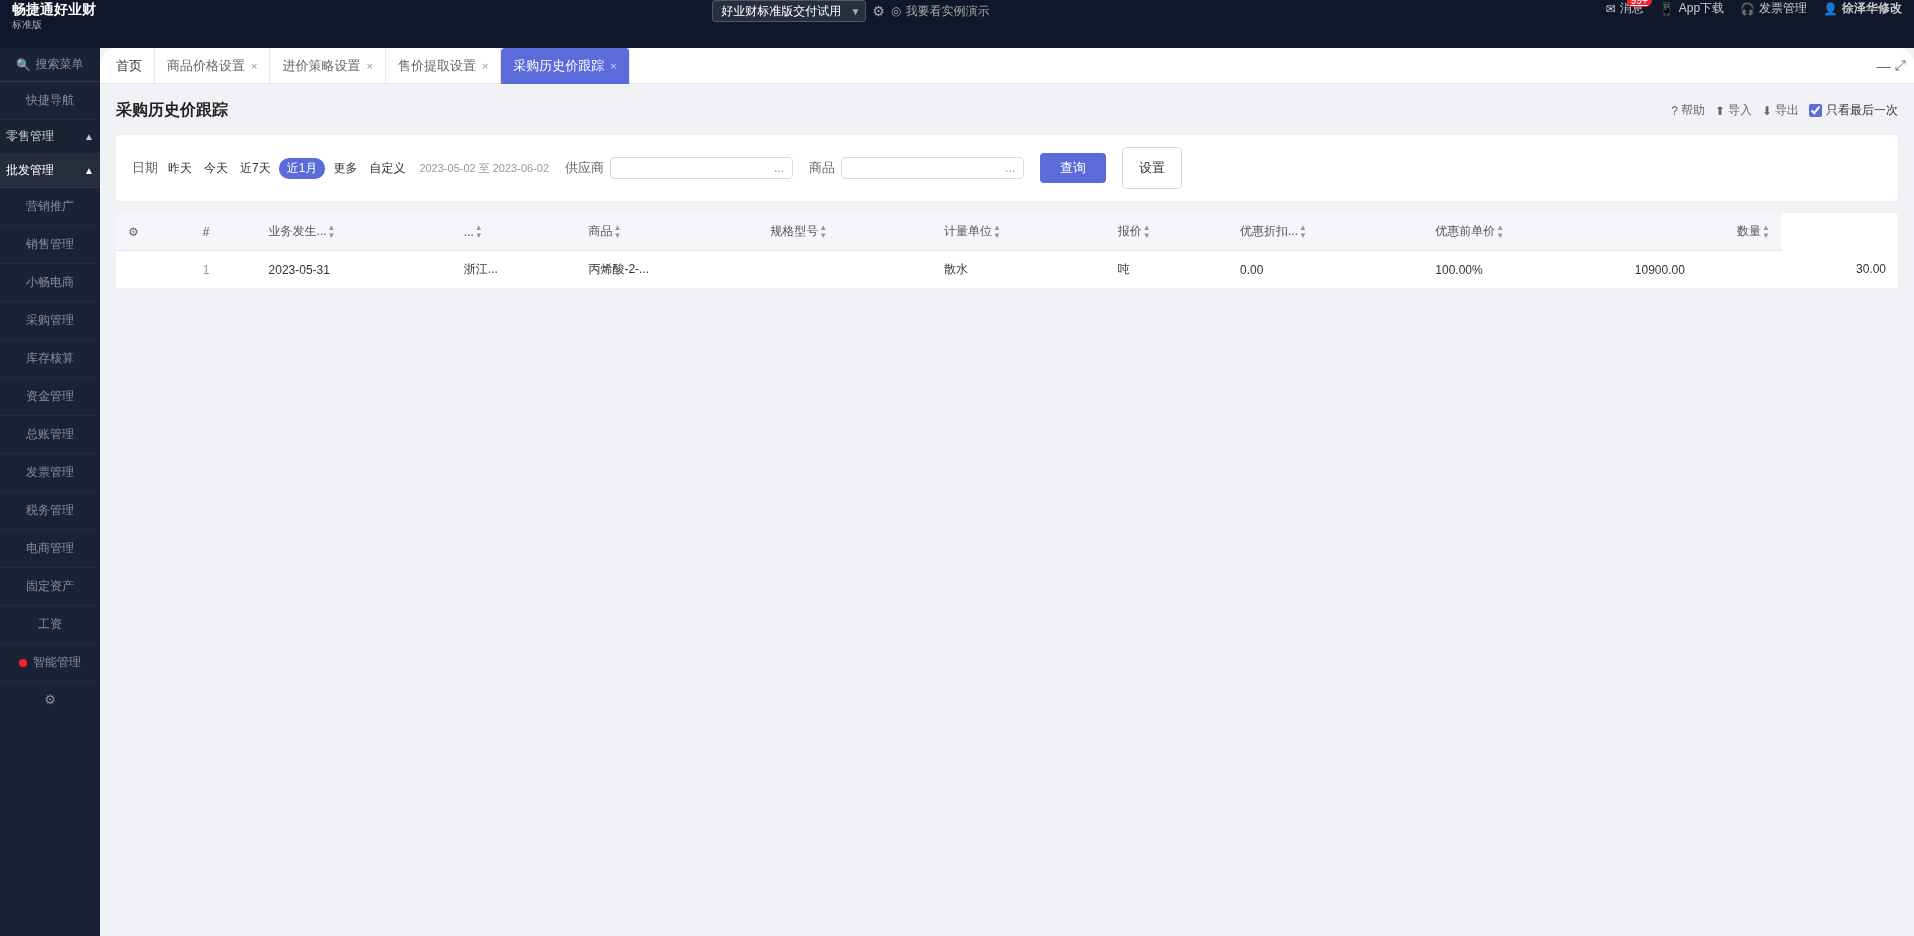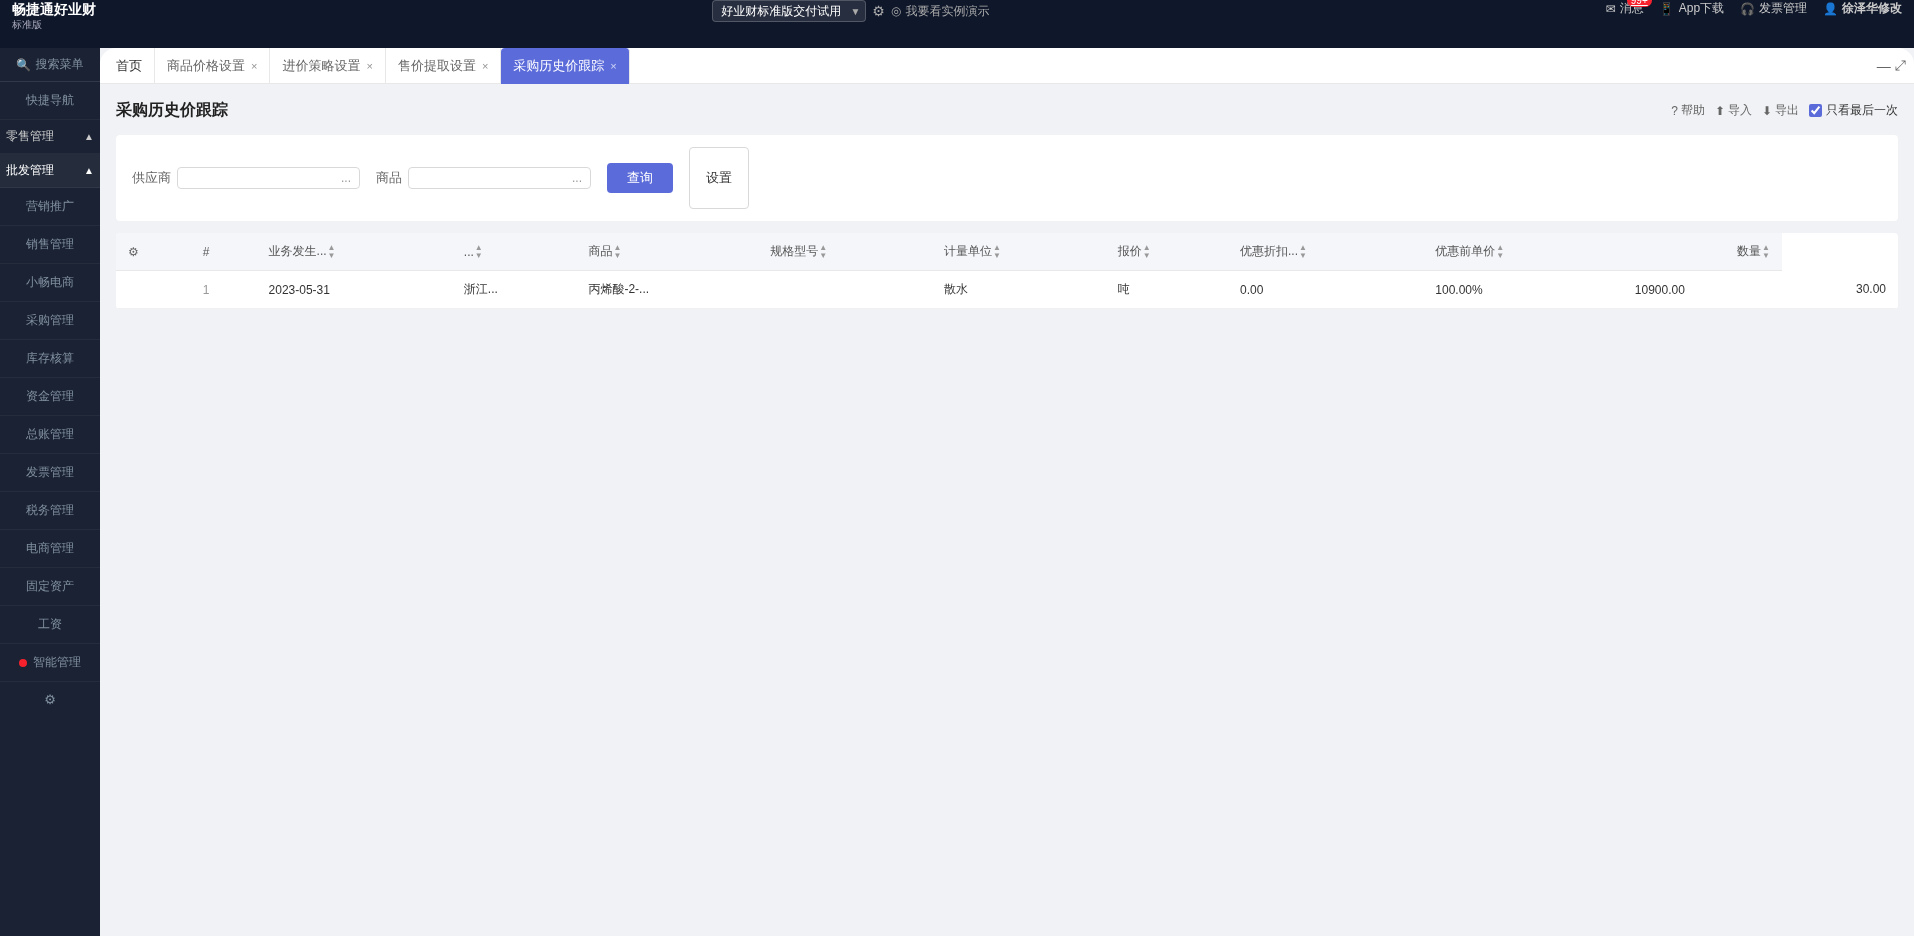--- a/index.html
+++ b/index.html
@@ -63,21 +63,21 @@
     .filter-item { display: flex; align-items: center; gap: 6px; }
     .filter-label { color: #666; font-size: 13px; white-space: nowrap; }
     .date-filter-btns { display: flex; align-items: center; gap: 4px; }
     .date-btn { font-size: 12px; color: #333; cursor: pointer; padding: 2px 4px; border-radius: 3px; }
     .date-btn.active { background: #5b6bda; color: #fff; border-radius: 10px; padding: 2px 8px; }
     .date-range { font-size: 11px; color: #999; margin-left: 4px; }
     .filter-input-wrapper { display: flex; align-items: center; border: 1px solid #d9d9d9; border-radius: 4px; padding: 3px 8px; min-width: 180px; }
     .filter-input { border: none; outline: none; font-size: 12px; flex: 1; }
     .filter-more { color: #999; font-size: 12px; cursor: pointer; }
     .query-btn { background: #5b6bda; color: #fff; border: none; border-radius: 4px; padding: 6px 20px; font-size: 13px; cursor: pointer; }
-    .settings-btn { border: 1px solid #d9d9d9; background: #fff; color: #333; border-radius: 4px; padding: 21px 16px; font-size: 13px; cursor: pointer; }
+    .settings-btn { border: 1px solid #d9d9d9; background: #fff; color: #333; border-radius: 4px; padding: 11px 16px; font-size: 13px; cursor: pointer; }
 
     
     .table-container { background: #fff; border-radius: 4px; overflow: auto; }
     table { width: 100%; border-collapse: collapse; font-size: 12px; }
     thead tr { background: #f5f6fa; }
     th { padding: 10px 12px; text-align: left; color: #555; font-weight: 500; border-bottom: 1px solid #e8e8e8; white-space: nowrap; }
     td { padding: 10px 12px; border-bottom: 1px solid #f0f0f0; color: #333; white-space: nowrap; }
     .th-sort { display: flex; align-items: center; gap: 1px; cursor: pointer; }
     .sort-arrows { display: flex; flex-direction: column; font-size: 8px; color: #999; line-height: 1; }
     .gear-th { color: #666; cursor: pointer; }
@@ -244,20 +244,32 @@
           </div>
           <label class="checkbox-label">
             <input type="checkbox" checked="" style="">
             <span>只看最后一次</span>
           </label>
         </div>
       </div>
 
       <div class="filter-bar">
         <div class="filter-row">
+          <div class="filter-item">
+            <span class="filter-label">日期</span>
+            <div class="date-filter-btns">
+              <span class="date-btn">昨天</span>
+              <span class="date-btn">今天</span>
+              <span class="date-btn">近7天</span>
+              <span class="date-btn active">近1月</span>
+              <span class="date-btn">更多</span>
+              <span class="date-btn">自定义</span>
+            </div>
+            <span class="date-range">2023-05-02 至 2023-06-02</span>
+          </div>
           <div class="filter-item">
             <span class="filter-label">供应商</span>
             <div class="filter-input-wrapper">
               <input class="filter-input" type="text" style="">
               <span class="filter-more">...</span>
             </div>
           </div>
           <div class="filter-item">
             <span class="filter-label">商品</span>
             <div class="filter-input-wrapper">

